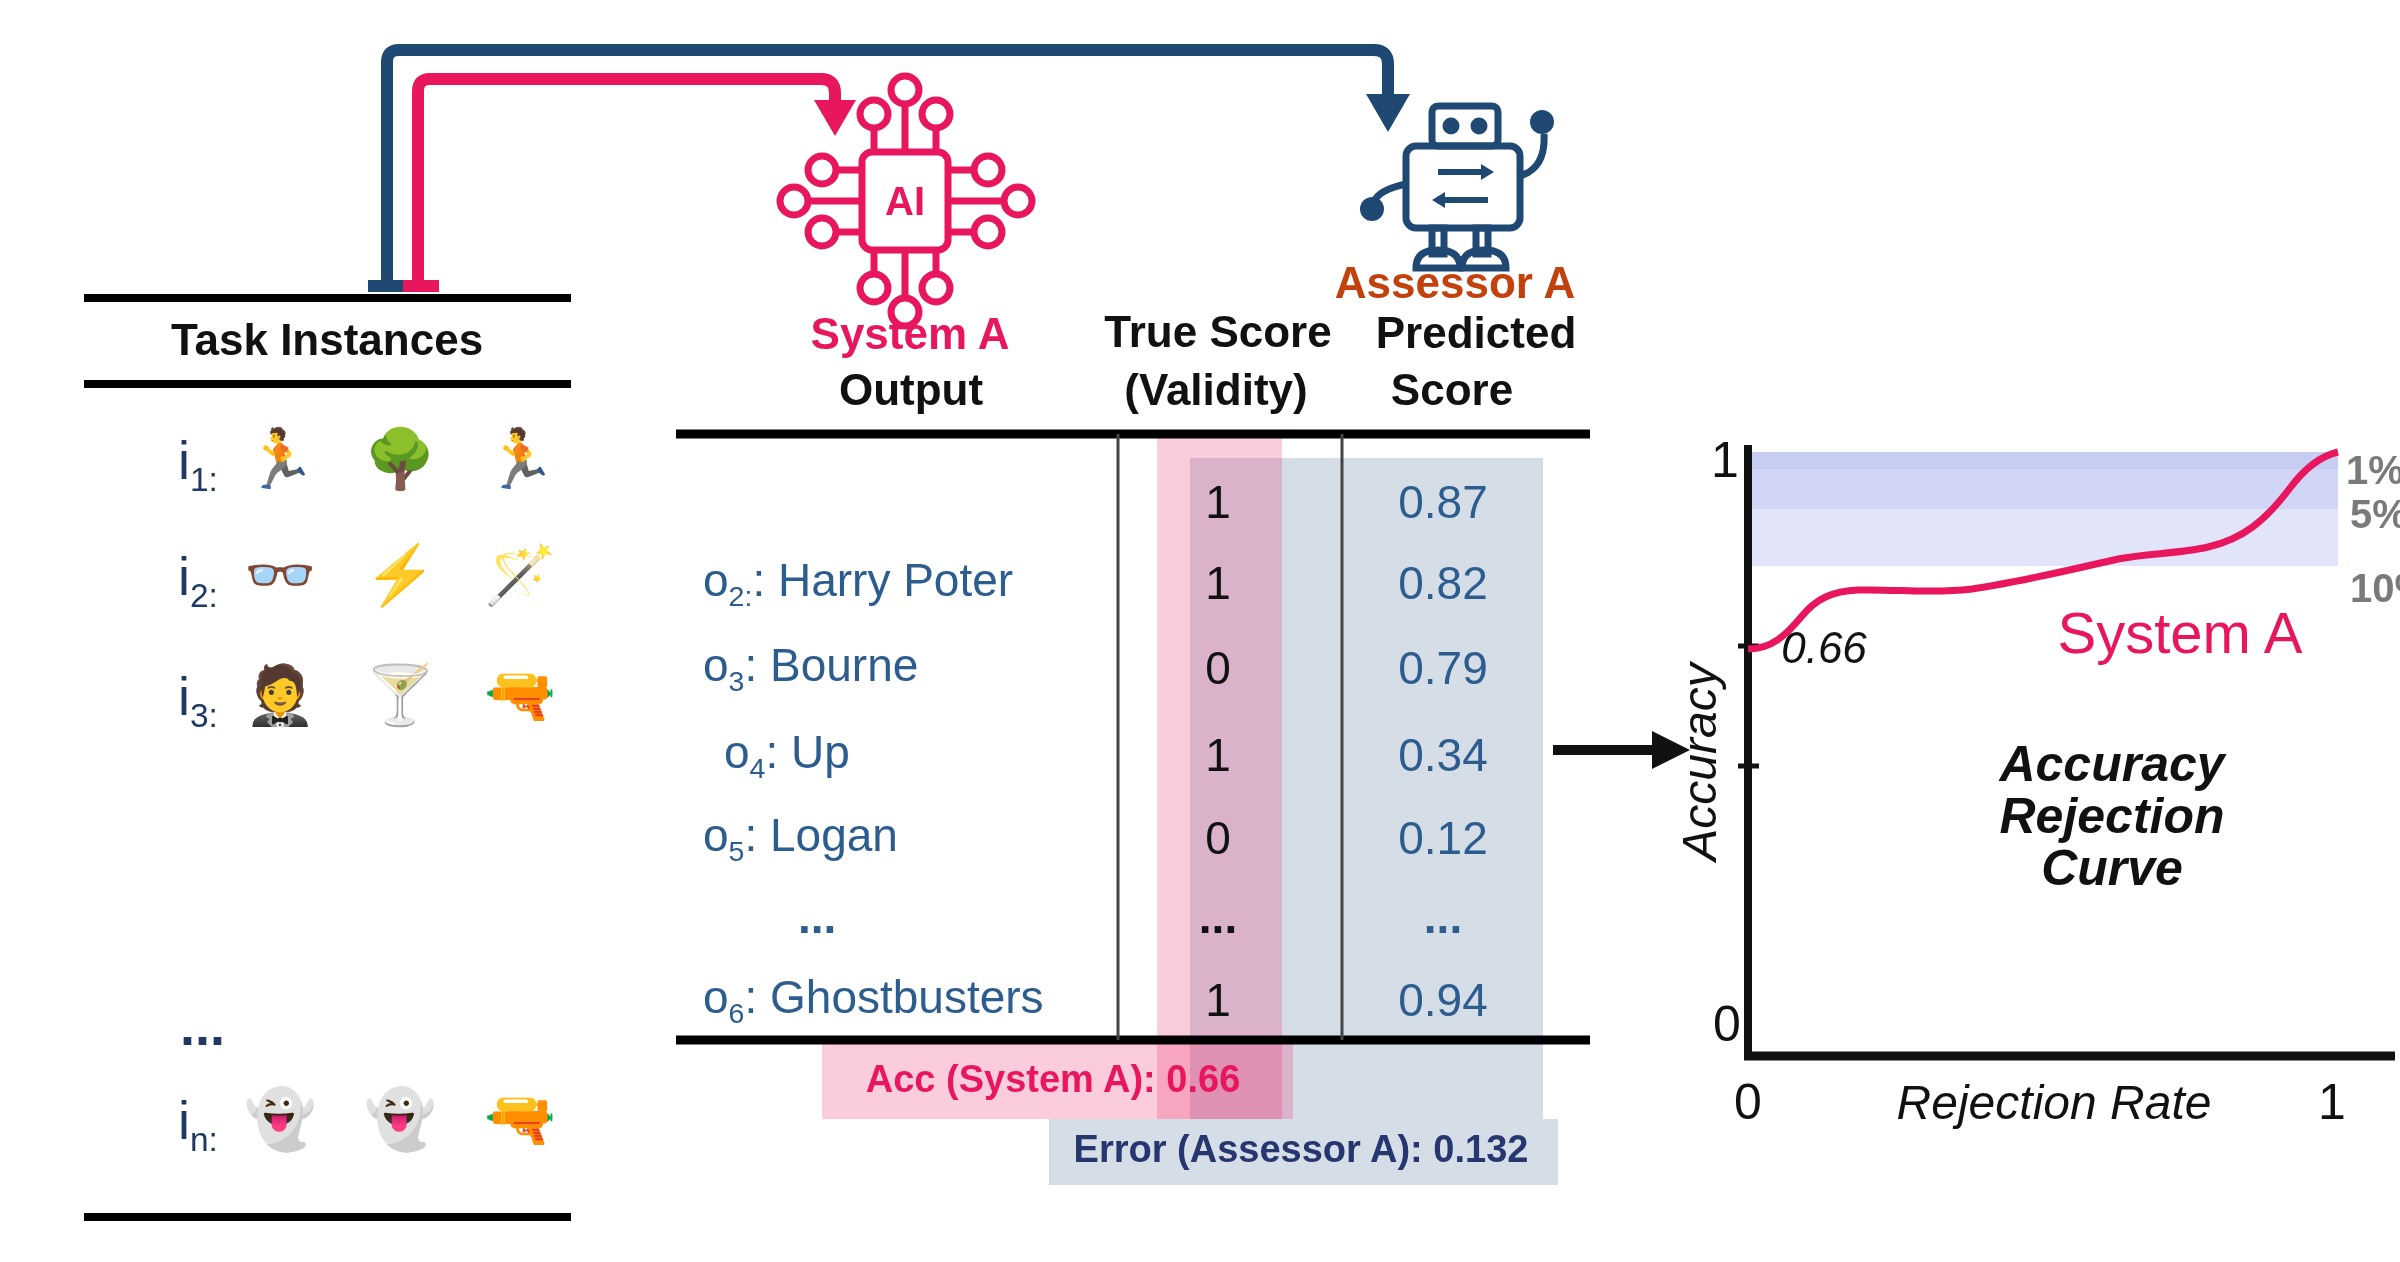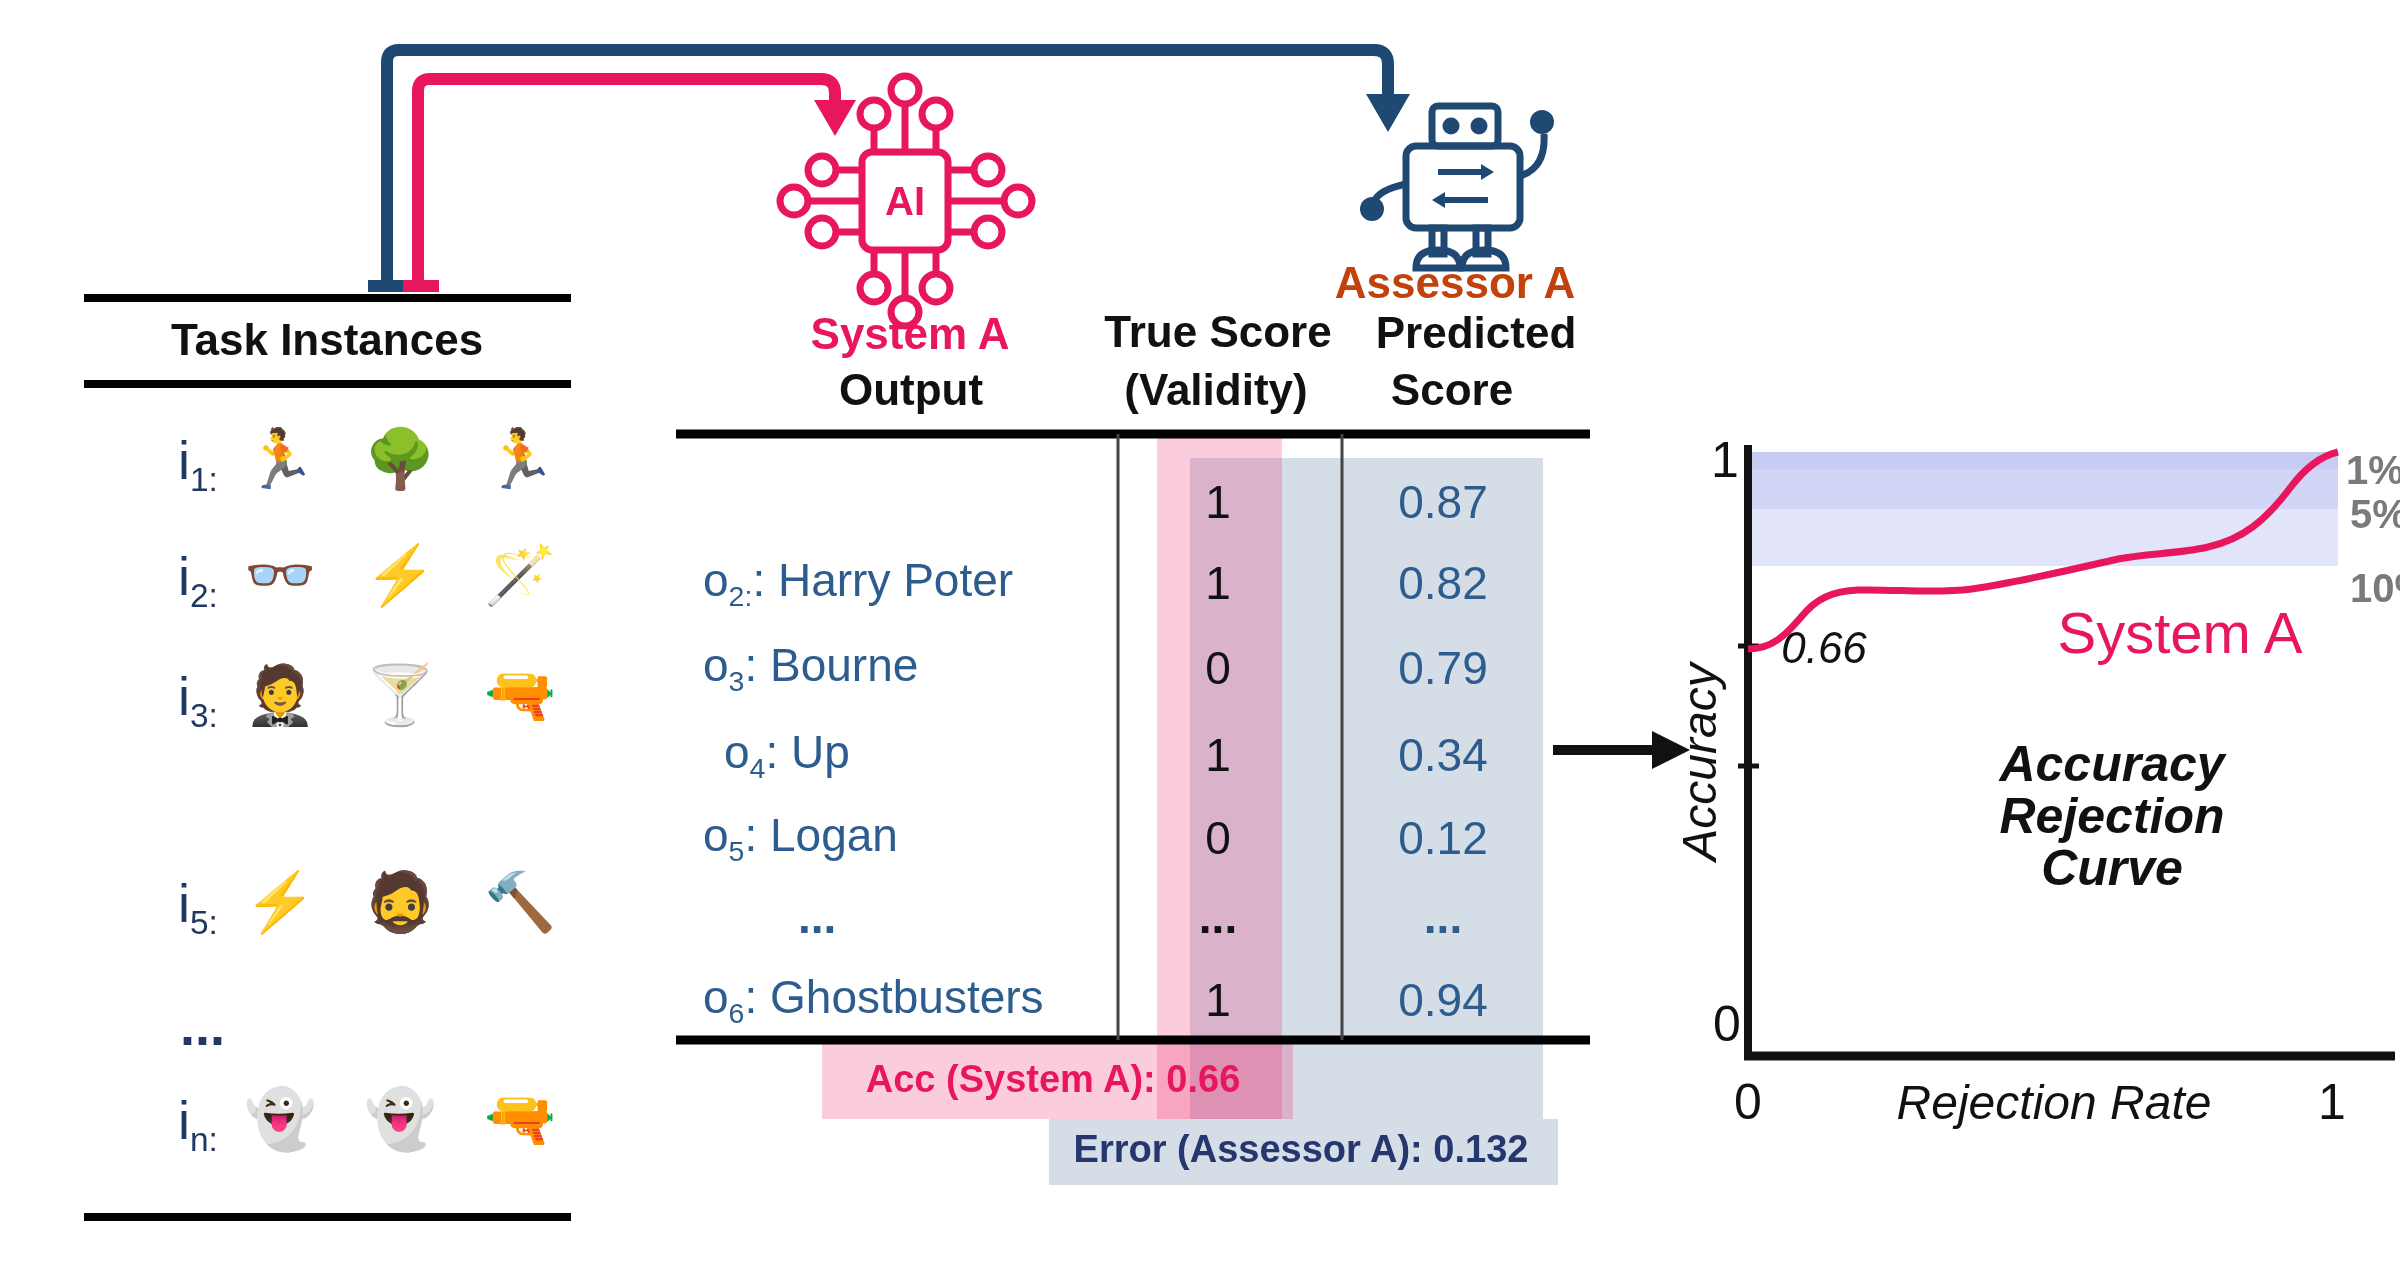--- a/index.html
+++ b/index.html
@@ -150,23 +150,20 @@
 
   <div class="l irow ilabel" style="left:178px;top:462px;">
     <span>i</span><sub>1:</sub><span class="emojis">🏃 🌳 🏃</span>
   </div>
   <div class="l irow ilabel" style="left:178px;top:578px;">
     <span>i</span><sub>2:</sub><span class="emojis">👓 ⚡ 🪄</span>
   </div>
   <div class="l irow ilabel" style="left:178px;top:698px;">
     <span>i</span><sub>3:</sub><span class="emojis">🤵 🍸 🔫</span>
   </div>
-  <div class="l irow ilabel" style="left:178px;top:905px;">
-    <span>i</span><sub>5:</sub><span class="emojis">⚡ 🧔 🔨</span>
-  </div>
   <div class="l irow ilabel bold" style="left:180px;top:1026px;">...</div>
   <div class="l irow ilabel" style="left:178px;top:1122px;">
     <span>i</span><sub>n:</sub><span class="emojis">👻 👻 🔫</span>
   </div>
 
   <div class="t pink h-col" style="left:910px;top:334px;">System A</div>
   <div class="t ink h-col" style="left:911px;top:390px;">Output</div>
   <div class="t ink h-col" style="left:1218px;top:332px;">True Score</div>
   <div class="t ink h-col" style="left:1216px;top:390px;">(Validity)</div>
   <div class="t navy h-col" style="left:1455px;top:283px;">Assessor A</div>

